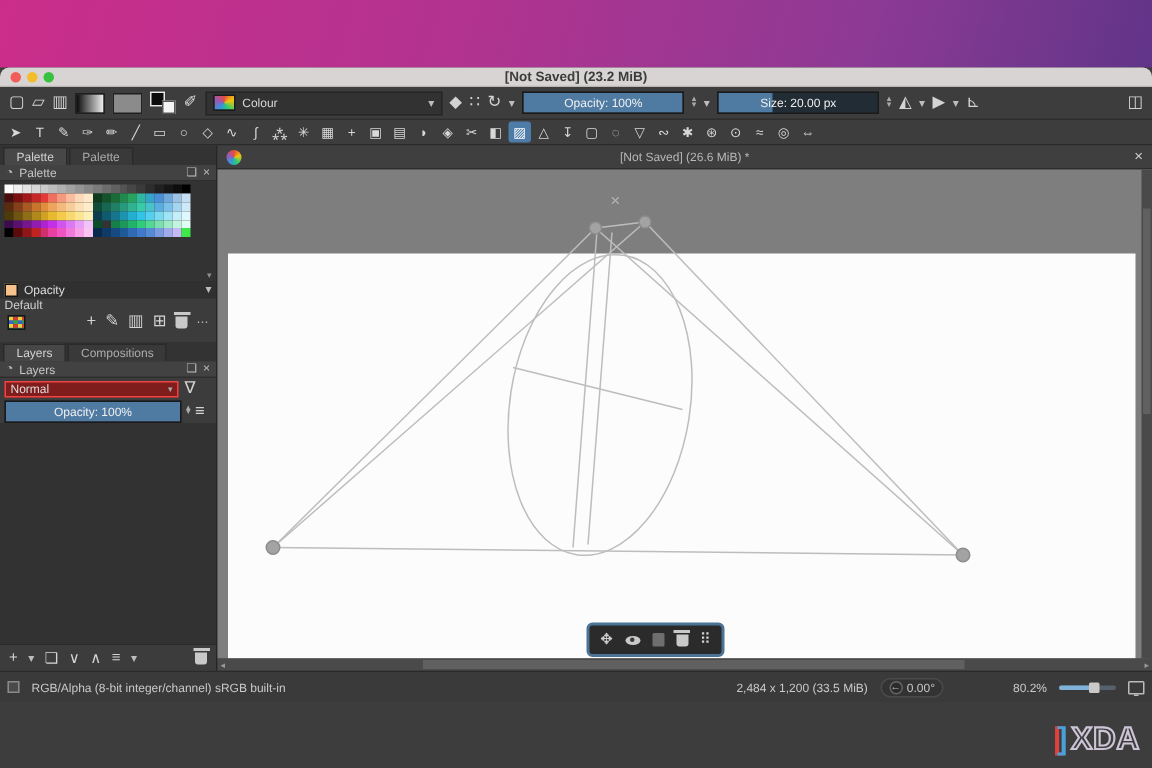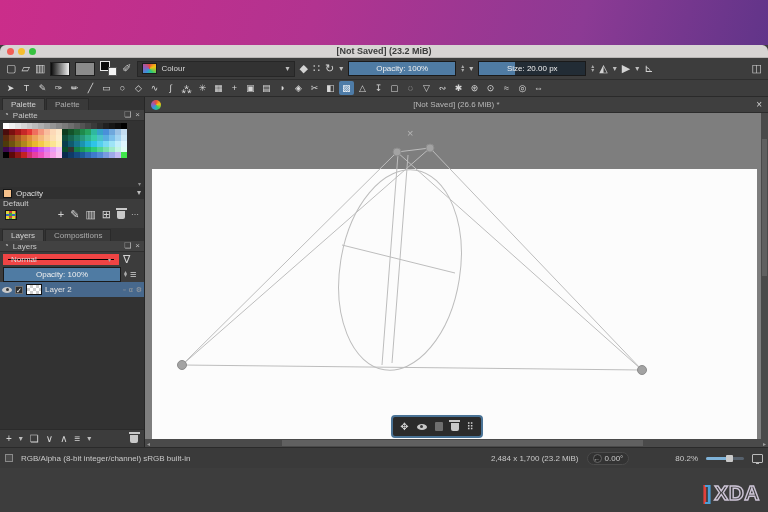--- a/index.html
+++ b/index.html
@@ -55,21 +55,21 @@
   .pal-scrollarea { height:26px; background:#333; position:relative; }
   .mini-scroll { position:absolute; right:1px; top:0; bottom:0; width:7px; display:flex; flex-direction:column; justify-content:flex-end; align-items:center; color:#8f8f8f; font-size:6px; }
   .sel-color-row { height:12px; background:#303030; display:flex; align-items:center; gap:4px; padding:0 3px; }
   .sel-swatch { width:9px; height:9px; background:#f6c18b; border:1px solid #141414; }
   .sel-name { font-size:8px; color:#dedede; flex:1; }
   .pal-name-row { height:9px; font-size:8px; color:#cfcfcf; padding:0 3px; }
   .pal-btn-row { height:13px; display:flex; align-items:center; gap:6px; padding:0 5px; }
   .mini-grid { width:12px; height:10px; background:conic-gradient(#d23a3a 0 25%,#3aa23a 0 50%,#3a62c9 0 75%,#e0d53a 0) 0 0/6px 5px; border:1px solid #161616; }
   .dock-gap { height:7px; }
   .blend-row { height:14px; display:flex; align-items:center; gap:4px; padding:0 3px; }
-  .blend-dd { width:116px; height:11px; background:#000000; border:5px solid #ef4444; font-size:8px; color:#dcdcdc; display:flex; align-items:center; padding:0 3px; }
+  .blend-dd { width:116px; height:11px; background:#7f1d1d; border:1px solid #ef4444; font-size:8px; color:#dcdcdc; display:flex; align-items:center; padding:0 3px; }
   .blend-dd .dd-arrow{ margin-left:auto; font-size:6px; color:#aaa; }
   .op-row { height:16px; display:flex; align-items:center; gap:3px; padding:0 3px; }
   .layer-row { height:15px; display:flex; align-items:center; gap:3px; padding:0 2px; font-size:8px; color:#e2e2e2; }
   .layer-row.selected { background:#47688c; }
   .eye { width:10px; height:6px; background:#c9c9c9; border-radius:50%; position:relative; flex:none; }
   .eye::after { content:''; position:absolute; left:3.5px; top:1.5px; width:3px; height:3px; background:#3a3a3a; border-radius:50%; }
   .chk { width:8px; height:8px; background:#2e2e2e; border:1px solid #707070; font-size:7px; color:#fff; line-height:7px; text-align:center; flex:none; }
   .thumb { width:16px; height:11px; border:1px solid #101010; flex:none; }
   .thumb.checker { background:conic-gradient(#cfcfcf 0 25%,#fff 0 50%,#cfcfcf 0 75%,#fff 0) 0 0/6px 6px; }
   .thumb.white { background:#fdfdfd; }
@@ -406,31 +406,20 @@
           <div class="slider w118">
             <span class="fill" style="width:100%"></span>
             <div class="lbl">Opacity:  100%</div>
           </div>
           <span class="spin">
               <span>▴</span>
               <span>▾</span>
             </span>
           <span class="ic">≡</span>
         </div>
-        <div class="layer-row selected">
-          <span class="eye"></span>
-          <span class="chk">✓</span>
-          <span class="thumb checker"></span>
-          <span class="layer-name">Layer 2</span>
-          <span class="layer-ics">
-            <span>▫</span>
-            <span>α</span>
-            <span>⚙</span>
-          </span>
-        </div>
         <div class="dock-empty"></div>
         <div class="dock-bottom">
           <span>+</span>
           <span class="ic sm">▾</span>
           <span>❏</span>
           <span>∨</span>
           <span>∧</span>
           <span>≡</span>
           <span class="ic sm">▾</span>
           <span class="trash right-push"></span>
@@ -481,21 +470,21 @@
           <span>◂</span>
           <div class="hthumb"></div>
           <span>▸</span>
         </div>
       </div>
     </div>
 
     <div class="statusbar">
       <span class="status-ic"></span>
       <span>RGB/Alpha (8-bit integer/channel)  sRGB built-in</span>
-      <span class="right-push">2,484 x 1,700 (23.2 MiB)</span>
+      <span class="right-push">2,484 x 1,200 (33.5 MiB)</span>
       <span class="angle-chip">
         <span class="rot-circle">←</span>
         <span>0.00°</span>
       </span>
       <span style="width:30px"></span>
       <span>80.2%</span>
       <span class="zoom-slider">
         <span class="zfill"></span>
         <span class="zhandle"></span>
       </span>

